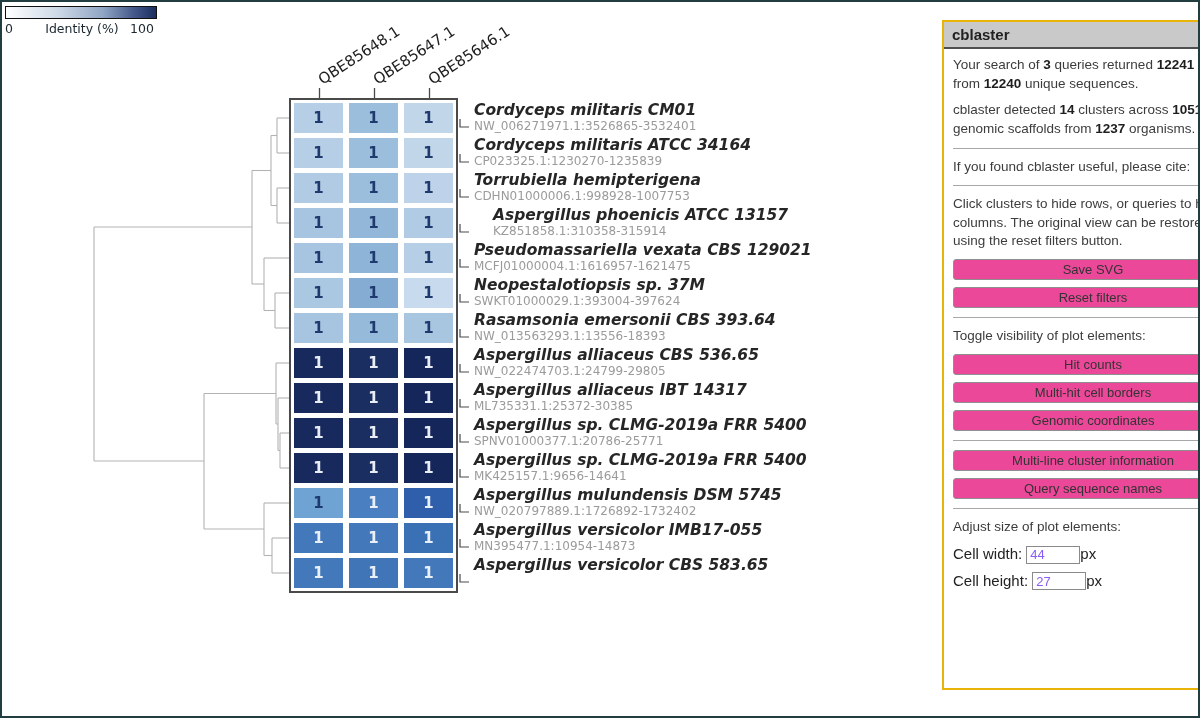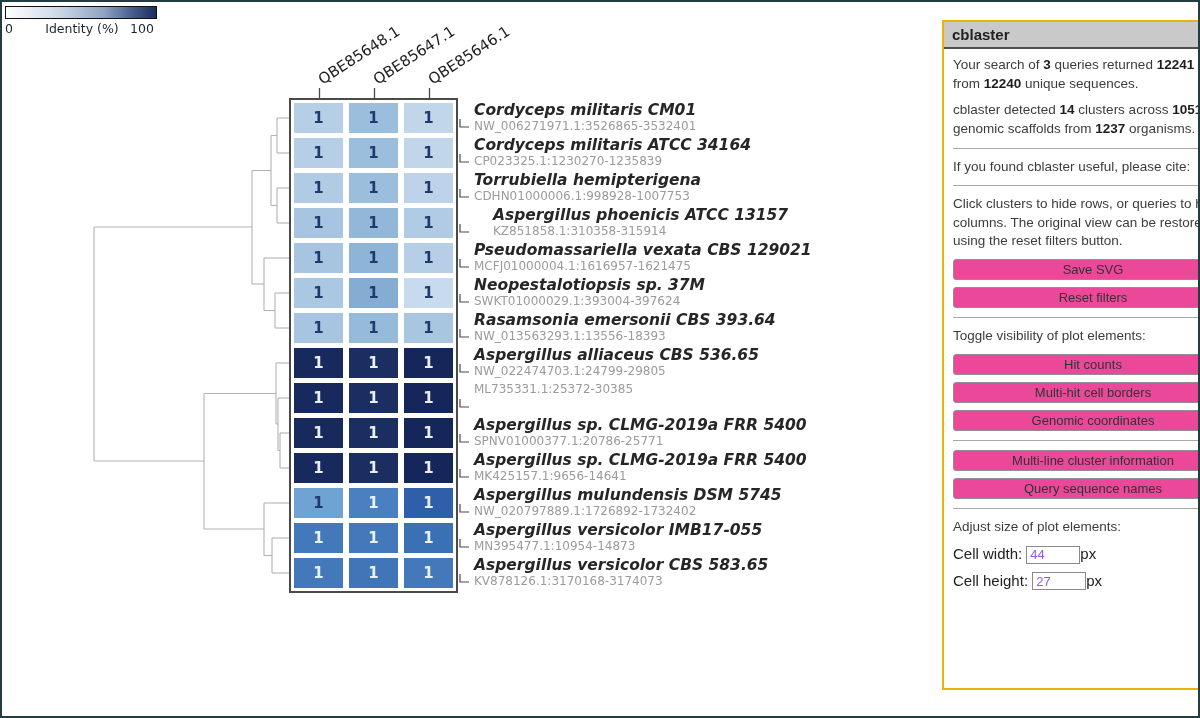--- a/index.html
+++ b/index.html
@@ -189,41 +189,41 @@
     </div>
     <div class="rowlab" style="top: 310px;">
       <div class="sp">Rasamsonia emersonii CBS 393.64</div>
       <div class="acc">NW_013563293.1:13556-18393</div>
     </div>
     <div class="rowlab" style="top: 345px;">
       <div class="sp">Aspergillus alliaceus CBS 536.65</div>
       <div class="acc">NW_022474703.1:24799-29805</div>
     </div>
     <div class="rowlab" style="top: 380px;">
+      <div class="sp">Aspergillus alliaceus IBT 14317</div>
       <div class="acc">ML735331.1:25372-30385</div>
     </div>
     <div class="rowlab" style="top: 415px;">
       <div class="sp">Aspergillus sp. CLMG-2019a FRR 5400</div>
       <div class="acc">SPNV01000377.1:20786-25771</div>
     </div>
     <div class="rowlab" style="top: 450px;">
       <div class="sp">Aspergillus sp. CLMG-2019a FRR 5400</div>
       <div class="acc">MK425157.1:9656-14641</div>
     </div>
     <div class="rowlab" style="top: 485px;">
       <div class="sp">Aspergillus mulundensis DSM 5745</div>
       <div class="acc">NW_020797889.1:1726892-1732402</div>
     </div>
     <div class="rowlab" style="top: 520px;">
       <div class="sp">Aspergillus versicolor IMB17-055</div>
       <div class="acc">MN395477.1:10954-14873</div>
     </div>
     <div class="rowlab" style="top: 555px;">
       <div class="sp">Aspergillus versicolor CBS 583.65</div>
-      <div class="acc">KV878126.1:3170168-3174073</div>
     </div>
   </div>
 
 <div class="panel">
   <div class="panel-header">
     <span class="panel-title">cblaster</span>
     <span class="minus-icon"></span>
   </div>
   <div class="panel-body">
     <p><span>Your search of </span><strong>3</strong><span> queries returned </span><strong>12241</strong><span> hits from </span><strong>12240</strong><span> unique sequences.</span></p>

